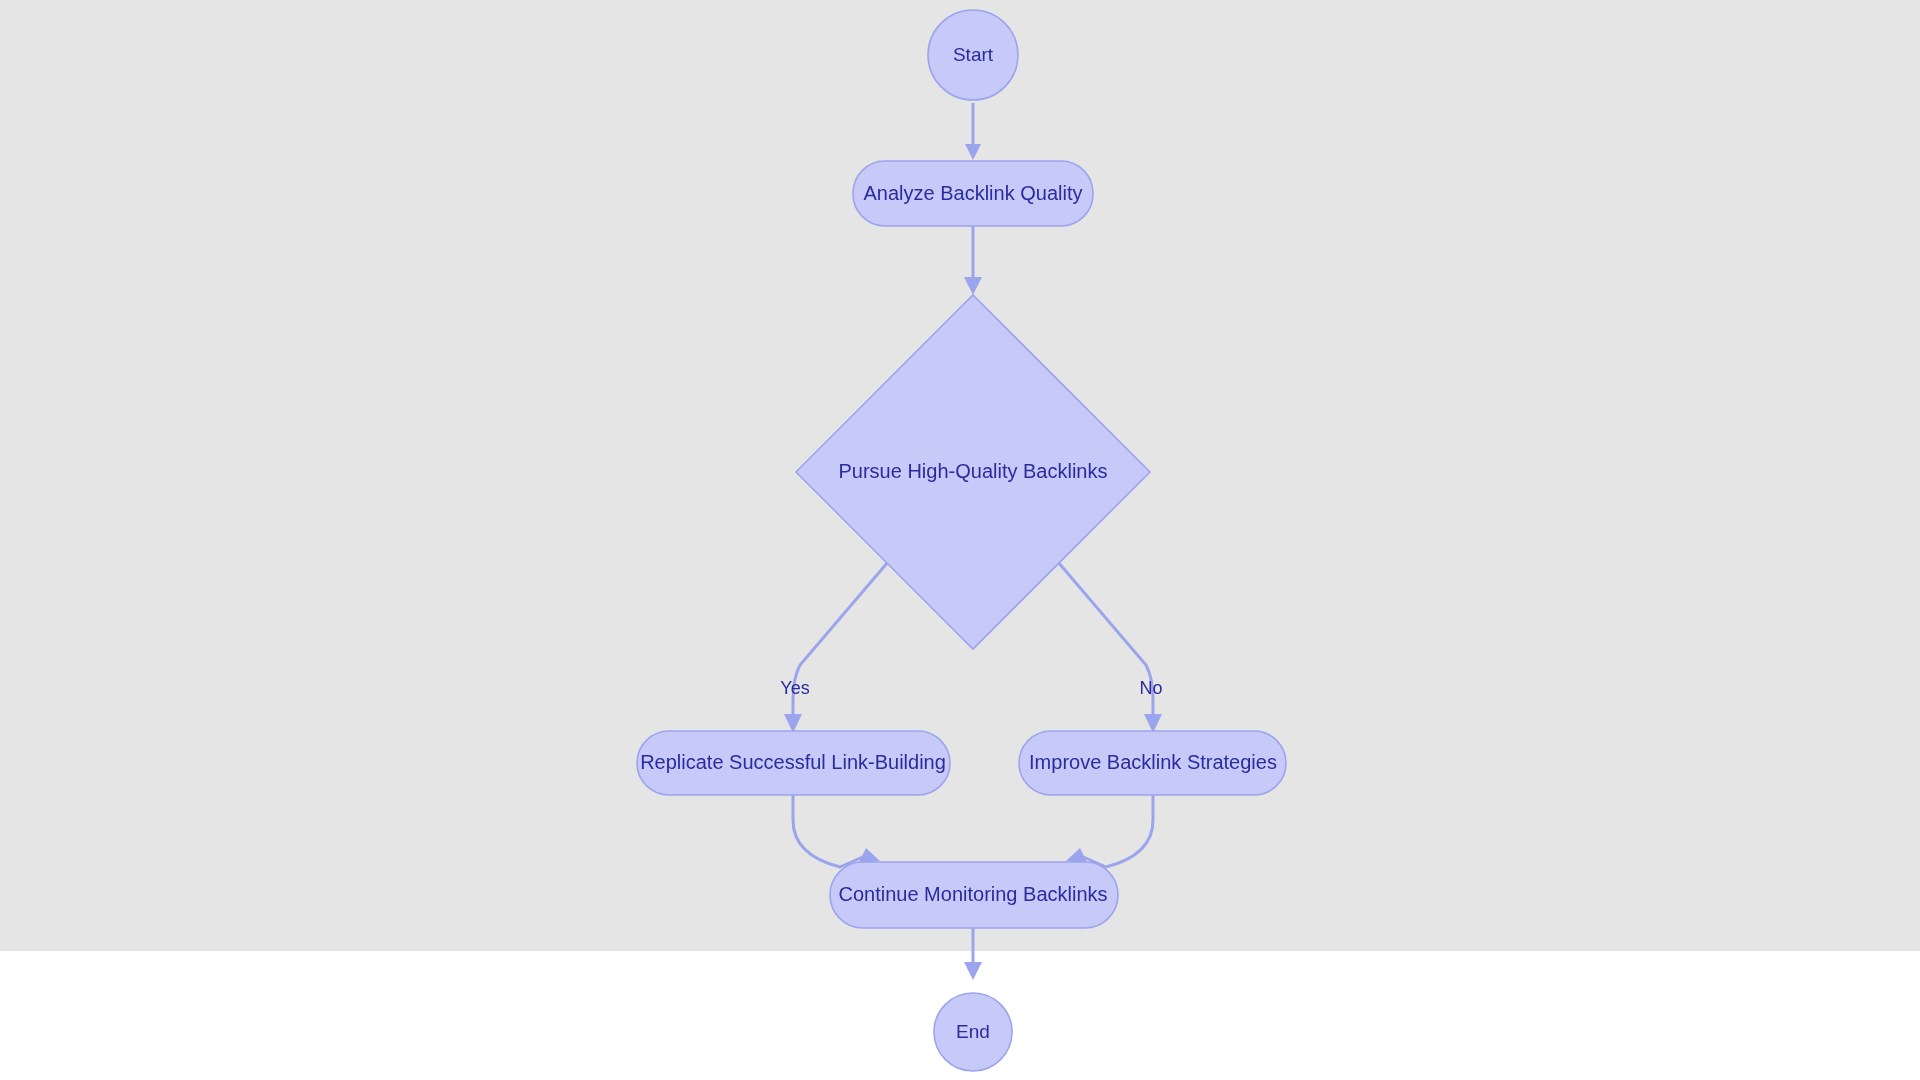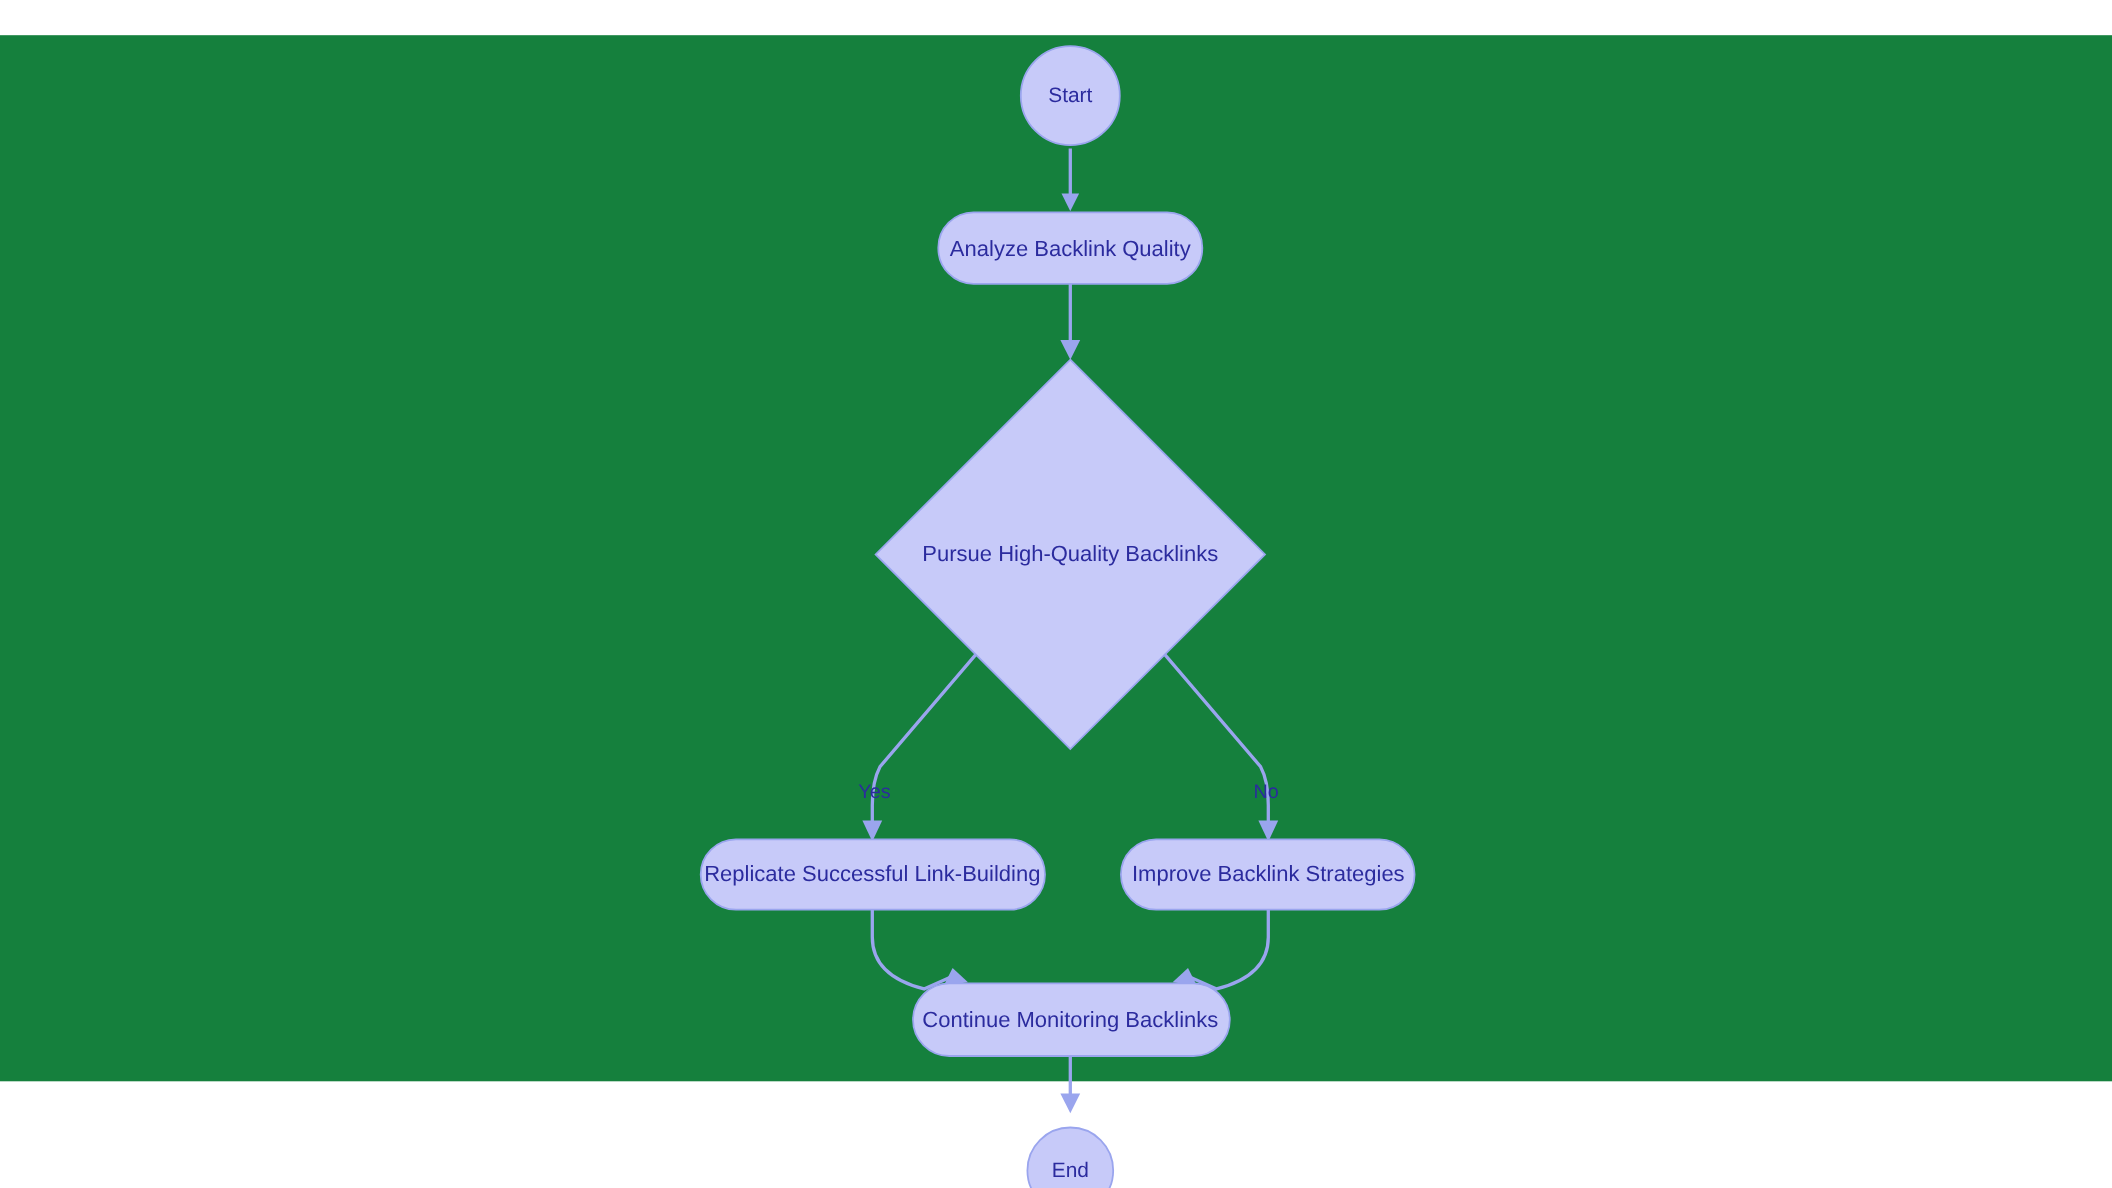--- a/index.html
+++ b/index.html
@@ -11,22 +11,21 @@
   body {
     width: 1920px;
     height: 1080px;
     overflow: hidden;
     font-family: "Liberation Sans", "DejaVu Sans", sans-serif;
   }
   #flow-root {
     position: relative;
     width: 1920px;
     height: 951px;
-    background: #15803d;
-    margin-top: 32px;
+    background: #e5e5e5;
   }
   #flow-svg {
     position: absolute;
     top: 0;
     left: 0;
     width: 1920px;
     height: 1080px;
     display: block;
   }
   .node-label {

